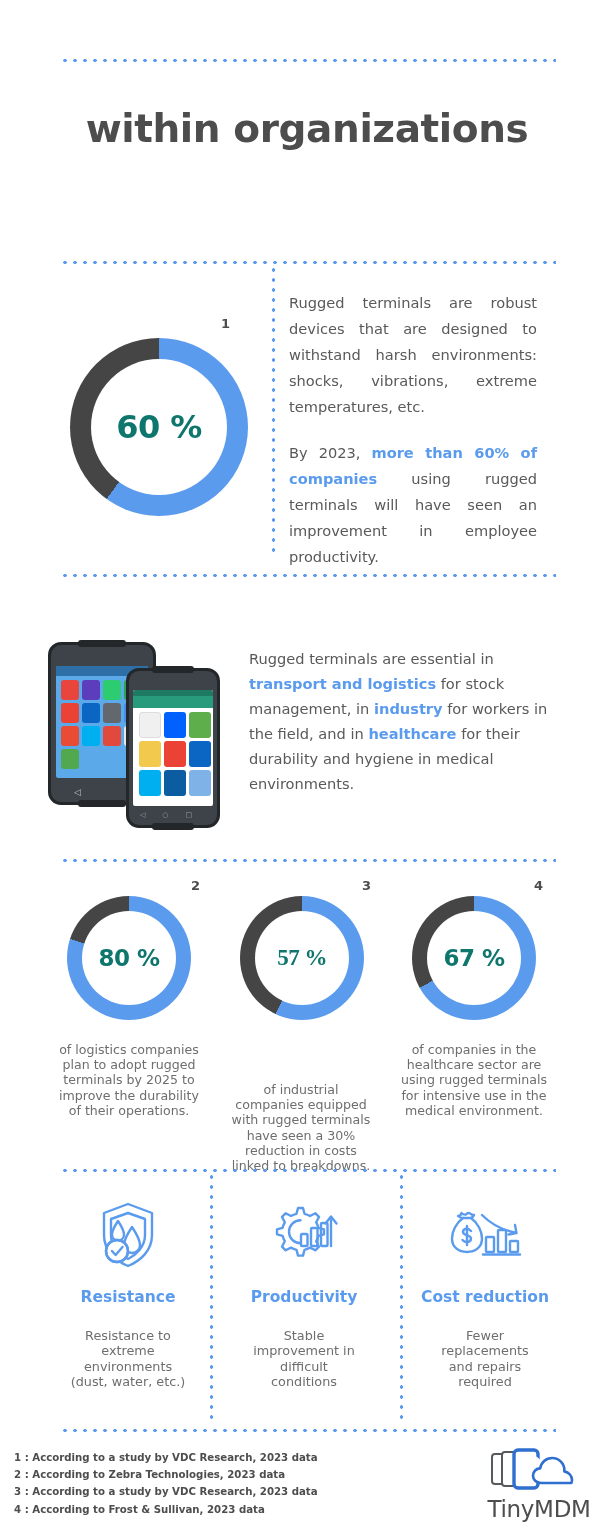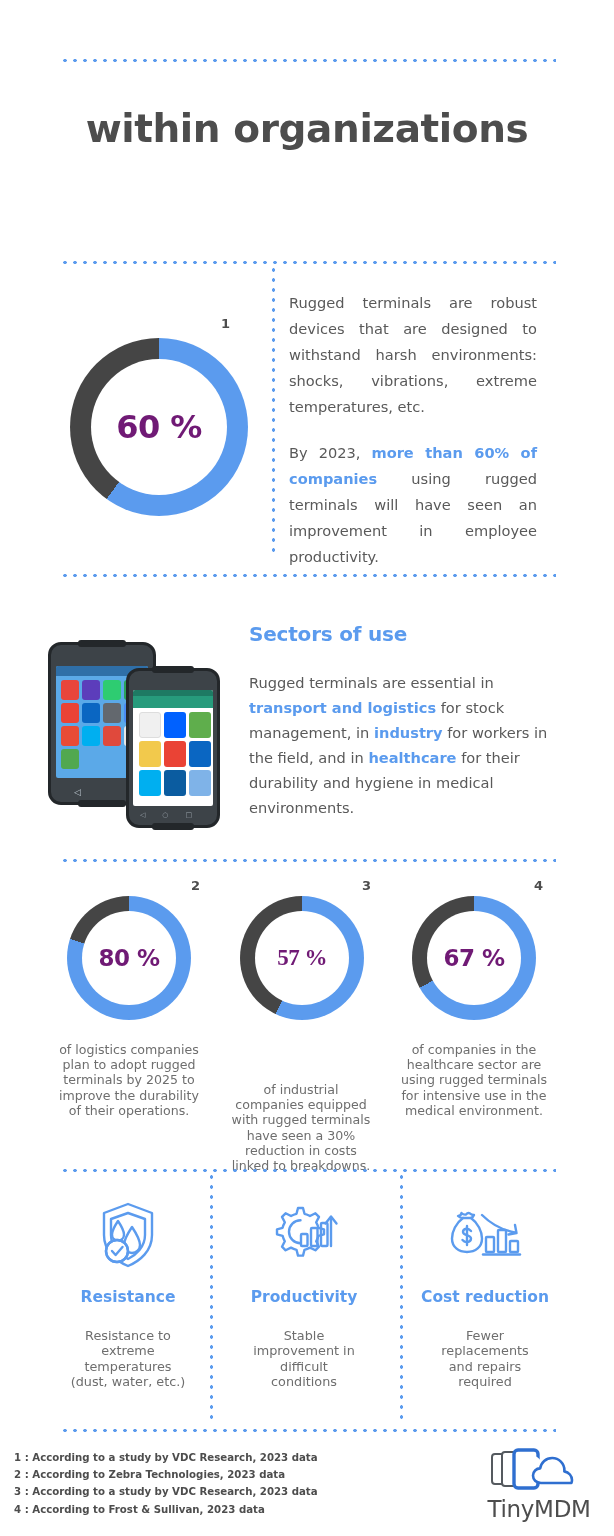--- a/index.html
+++ b/index.html
@@ -59,21 +59,21 @@
   }
   .donut .hole {
     position: absolute;
     border-radius: 50%;
     background: #ffffff;
     display: flex;
     align-items: center;
     justify-content: center;
   }
   .donut .pct {
-    color: #701a75;
+    color: #0f766e;
     font-weight: bold;
     letter-spacing: -0.5px;
   }
   .donut-num {
     position: absolute;
     color: #4d4d4d;
     font-weight: bold;
     font-size: 13px;
   }
 
@@ -245,21 +245,20 @@
       </div>
       <div style="position:absolute;left:14px;bottom:9px;width:52px;height:8px;color:#9aa3ab;font-size:7px;display:flex;justify-content:space-between;">
         <span>◁</span>
           <span>○</span>
           <span>□</span>
       </div>
     </div>
   </div>
 
   <div style="position:absolute; left:249px; top:622px; width:300px;">
-    <div class="sec-title">Sectors of use</div>
     <p class="para-left" style="margin-top:24px;">
       <span>Rugged terminals are essential in </span><span class="hl">transport and logistics</span><span> for stock management, in </span><span class="hl">industry</span><span> for workers in the field, and in </span><span class="hl">healthcare</span><span> for their durability and hygiene in medical environments.</span>
     </p>
   </div>
 
   <div class="h-dots" style="left:60px; width:496px; top:858px;"></div>
 
   <div class="donut-wrap" style="left:67px; top:896px;">
     <div class="donut" id="donut2" style="width: 124px; height: 124px; background: conic-gradient(rgb(91, 155, 238) 0deg, rgb(91, 155, 238) 288deg, rgb(69, 69, 69) 288deg, rgb(69, 69, 69) 360deg);">
       <div class="hole" style="top:15px;left:15px;right:15px;bottom:15px;">
@@ -305,21 +304,21 @@
         <path d="M38 28 C38 28 30 40 30 46 C30 50.5 33.6 54 38 54 C42.4 54 46 50.5 46 46 C46 40 38 28 38 28 Z"></path>
         <circle cx="23" cy="52" r="11" fill="#ffffff"></circle>
         <circle cx="23" cy="52" r="11"></circle>
         <path d="M18 52 L21.6 56 L28.5 48"></path>
       </svg>
     </div>
     <div class="b-title">Resistance</div>
     <div class="b-desc">
       <div>Resistance to</div>
       <div>extreme</div>
-      <div>temperatures</div>
+      <div>environments</div>
       <div>(dust, water, etc.)</div>
     </div>
   </div>
 
   <div class="benefit" style="left:228px; top:1196px; width:152px;">
     <div class="ico">
       <svg width="72" height="66" viewBox="0 0 72 66" fill="none" stroke="#5b9bee" stroke-width="2.4" stroke-linecap="round" stroke-linejoin="round">
         <path d="M30 6 L35 6 L36.5 11.8 A21 21 0 0 1 42 14 L47.4 11.3 L51 14.9 L48.2 20.3
                  A21 21 0 0 1 50.4 25.8 L56 27.3 L56 32.3 L50.4 33.8
                  A21 21 0 0 1 48.2 39.3 L51 44.7 L47.4 48.3 L42 45.6

